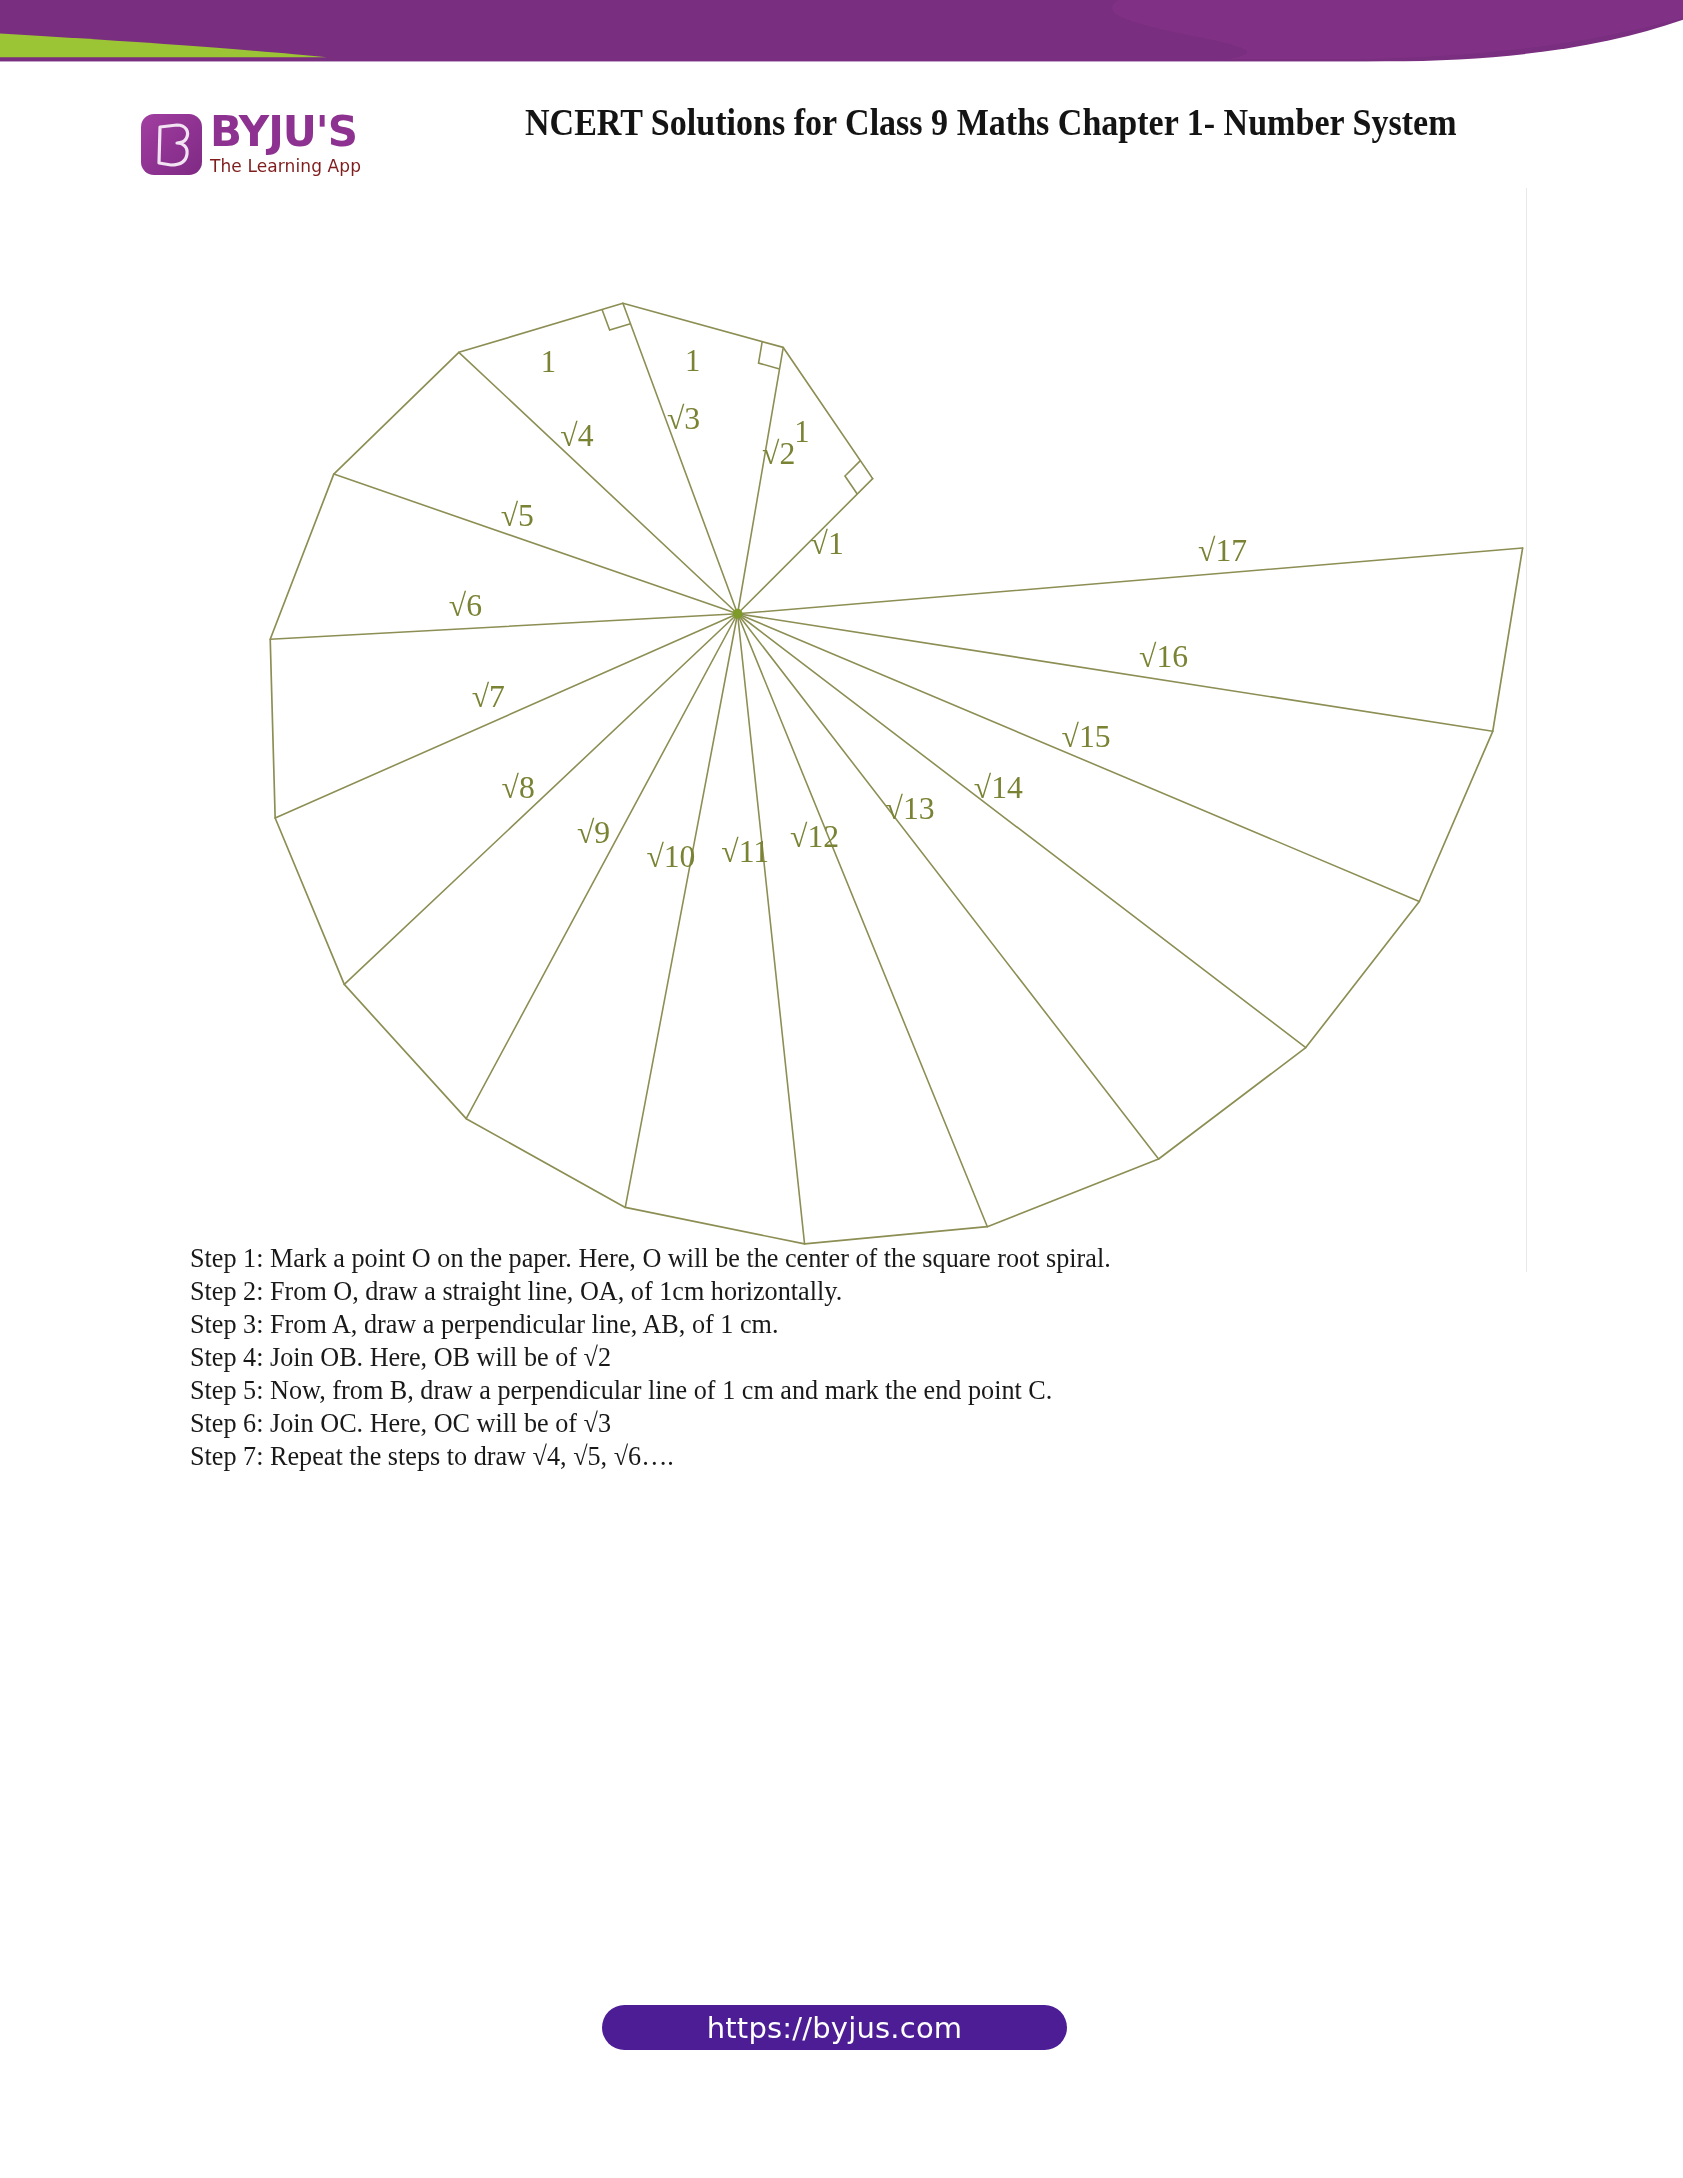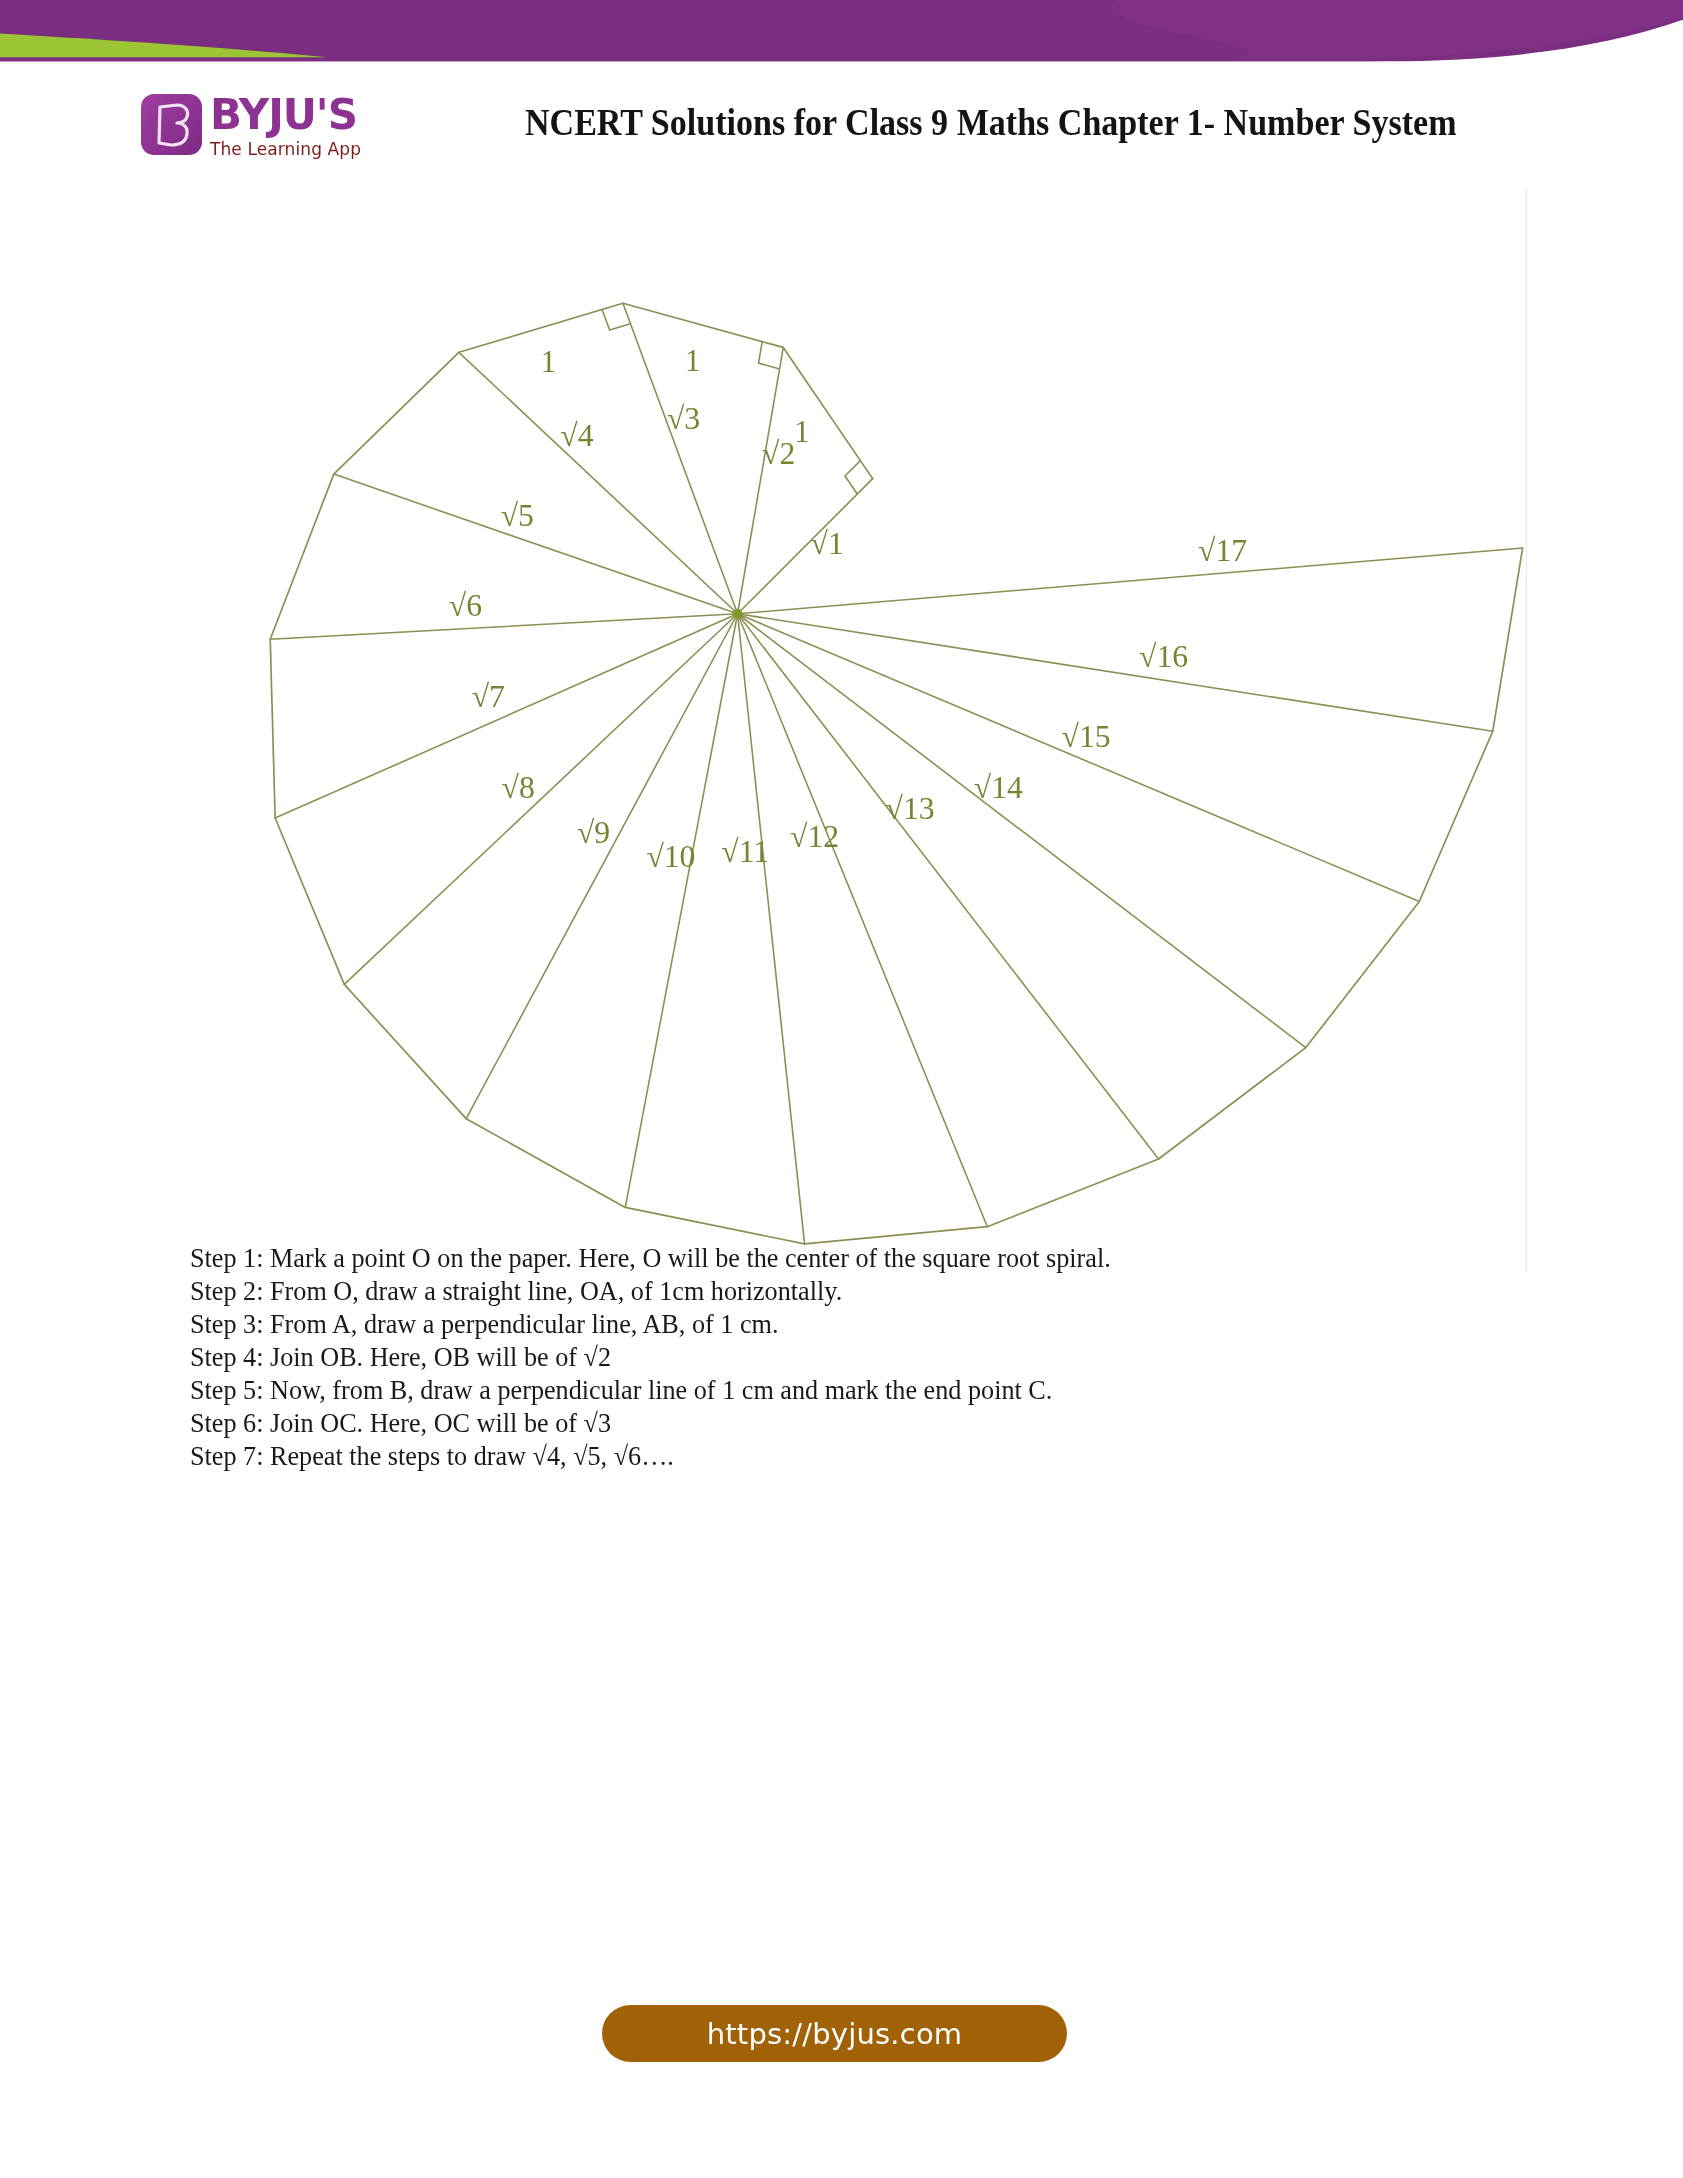--- a/index.html
+++ b/index.html
@@ -26,21 +26,21 @@
   }
 
   
   #logo-block {
     position: absolute;
     left: 141px;
     top: 94px;
     width: 297px;
     height: 81px;
     display: flex;
-    align-items: flex-start;
+    align-items: flex-end;
     gap: 8px;
   }
   #logo-mark {
     width: 61px;
     height: 61px;
     border-radius: 13px;
     background: linear-gradient(135deg, #a13fa0 0%, #8e3291 55%, #7e2a84 100%);
     position: relative;
     flex: 0 0 auto;
   }
@@ -151,23 +151,23 @@
     transform: scaleX(0.97);
     transform-origin: left center;
   }
 
   
   #footer-url {
     position: absolute;
     left: 602px;
     top: 2005px;
     width: 465px;
-    height: 57px;
+    height: 45px;
     border-radius: 29px;
-    background: #a16207;
+    background: #4c1d95;
     display: flex;
     align-items: center;
     justify-content: center;
   }
   #footer-url-text {
     font-family: "DejaVu Sans", sans-serif;
     font-size: 29px;
     color: #ffffff;
     letter-spacing: 0.2px;
   }

